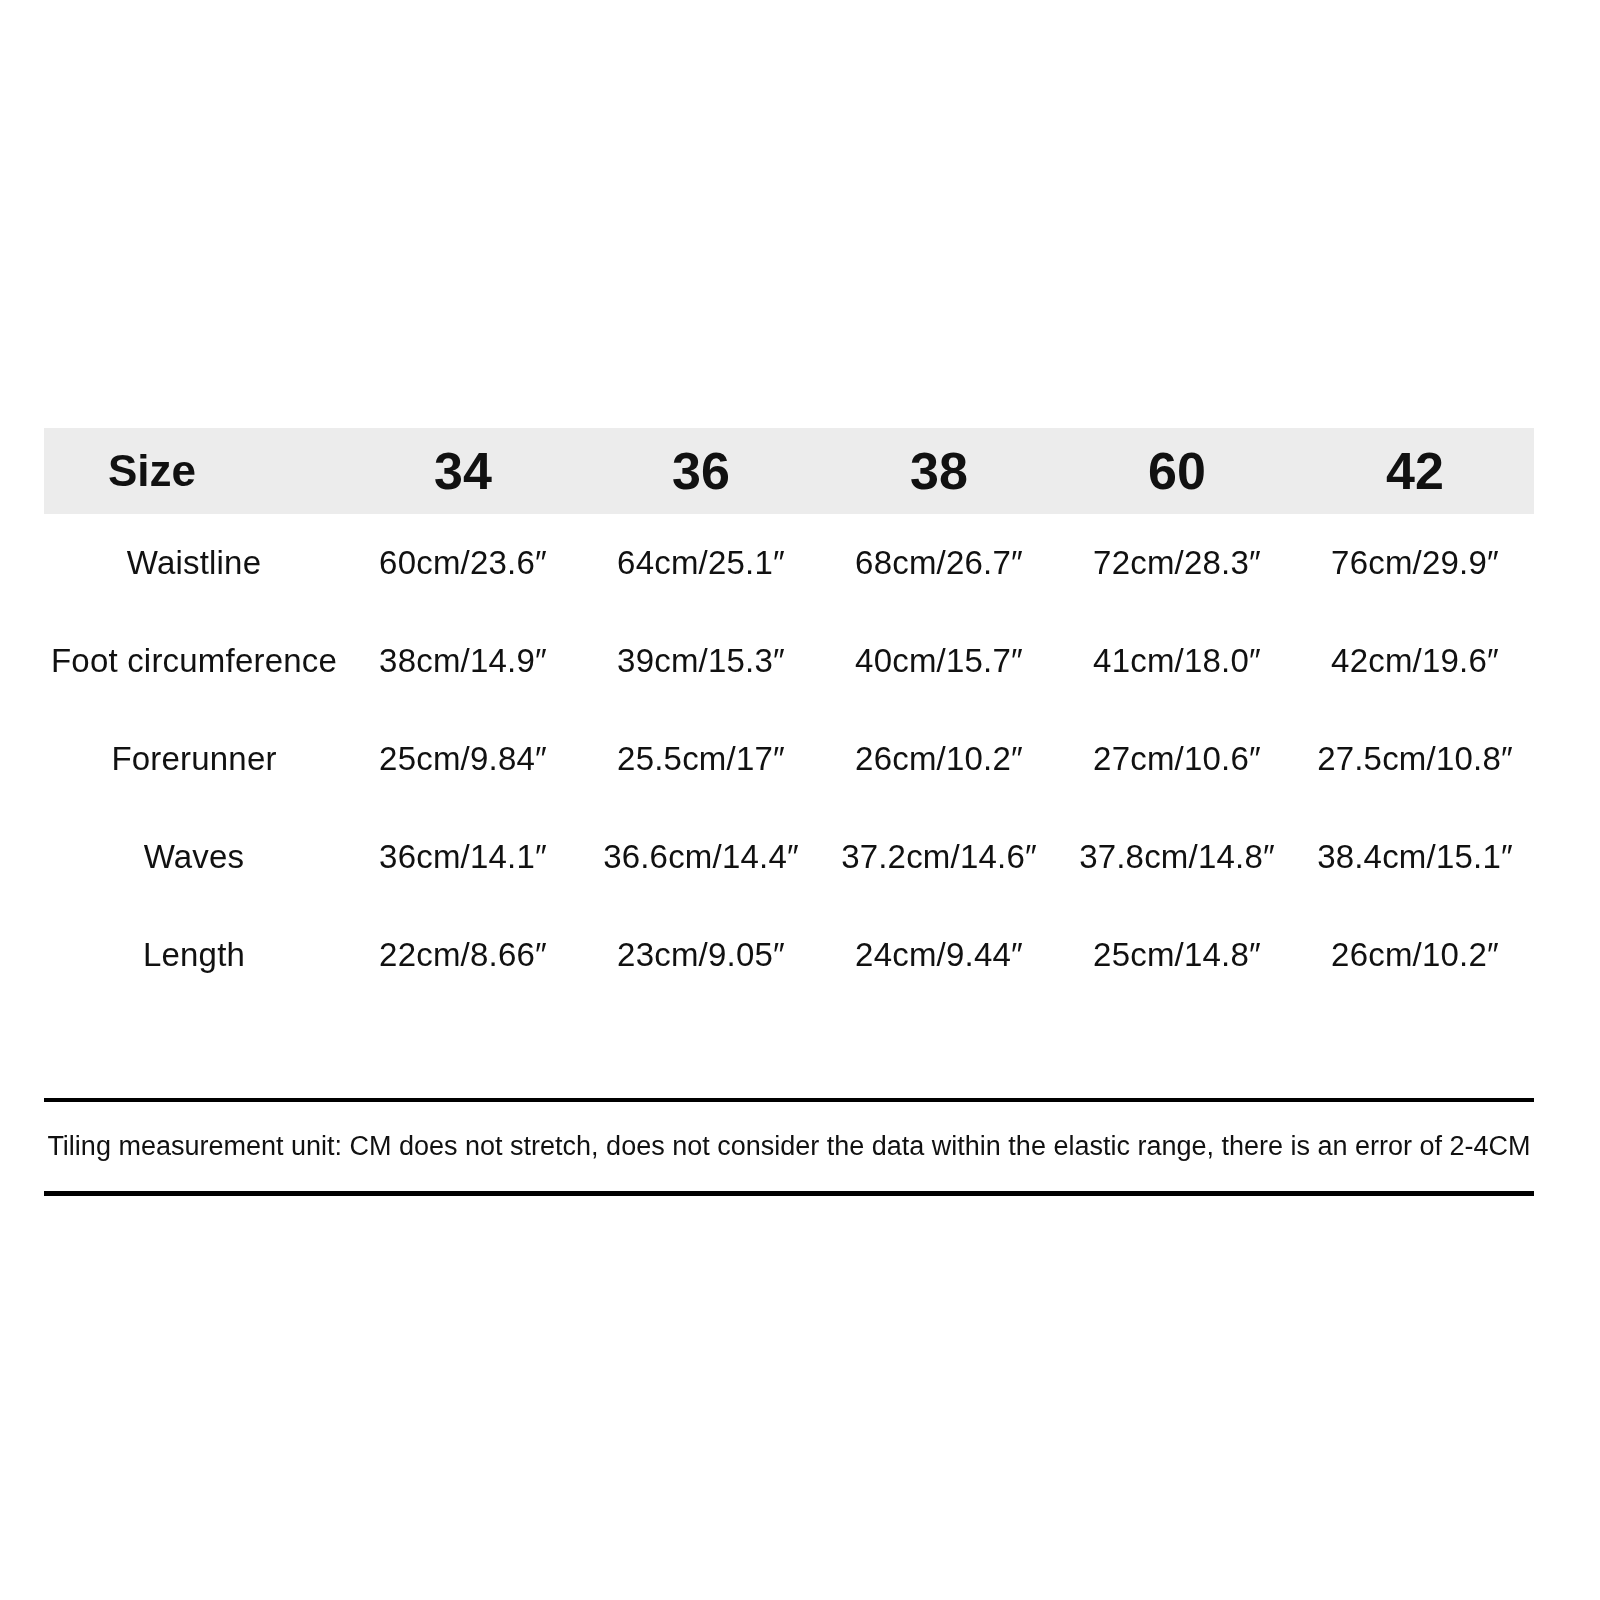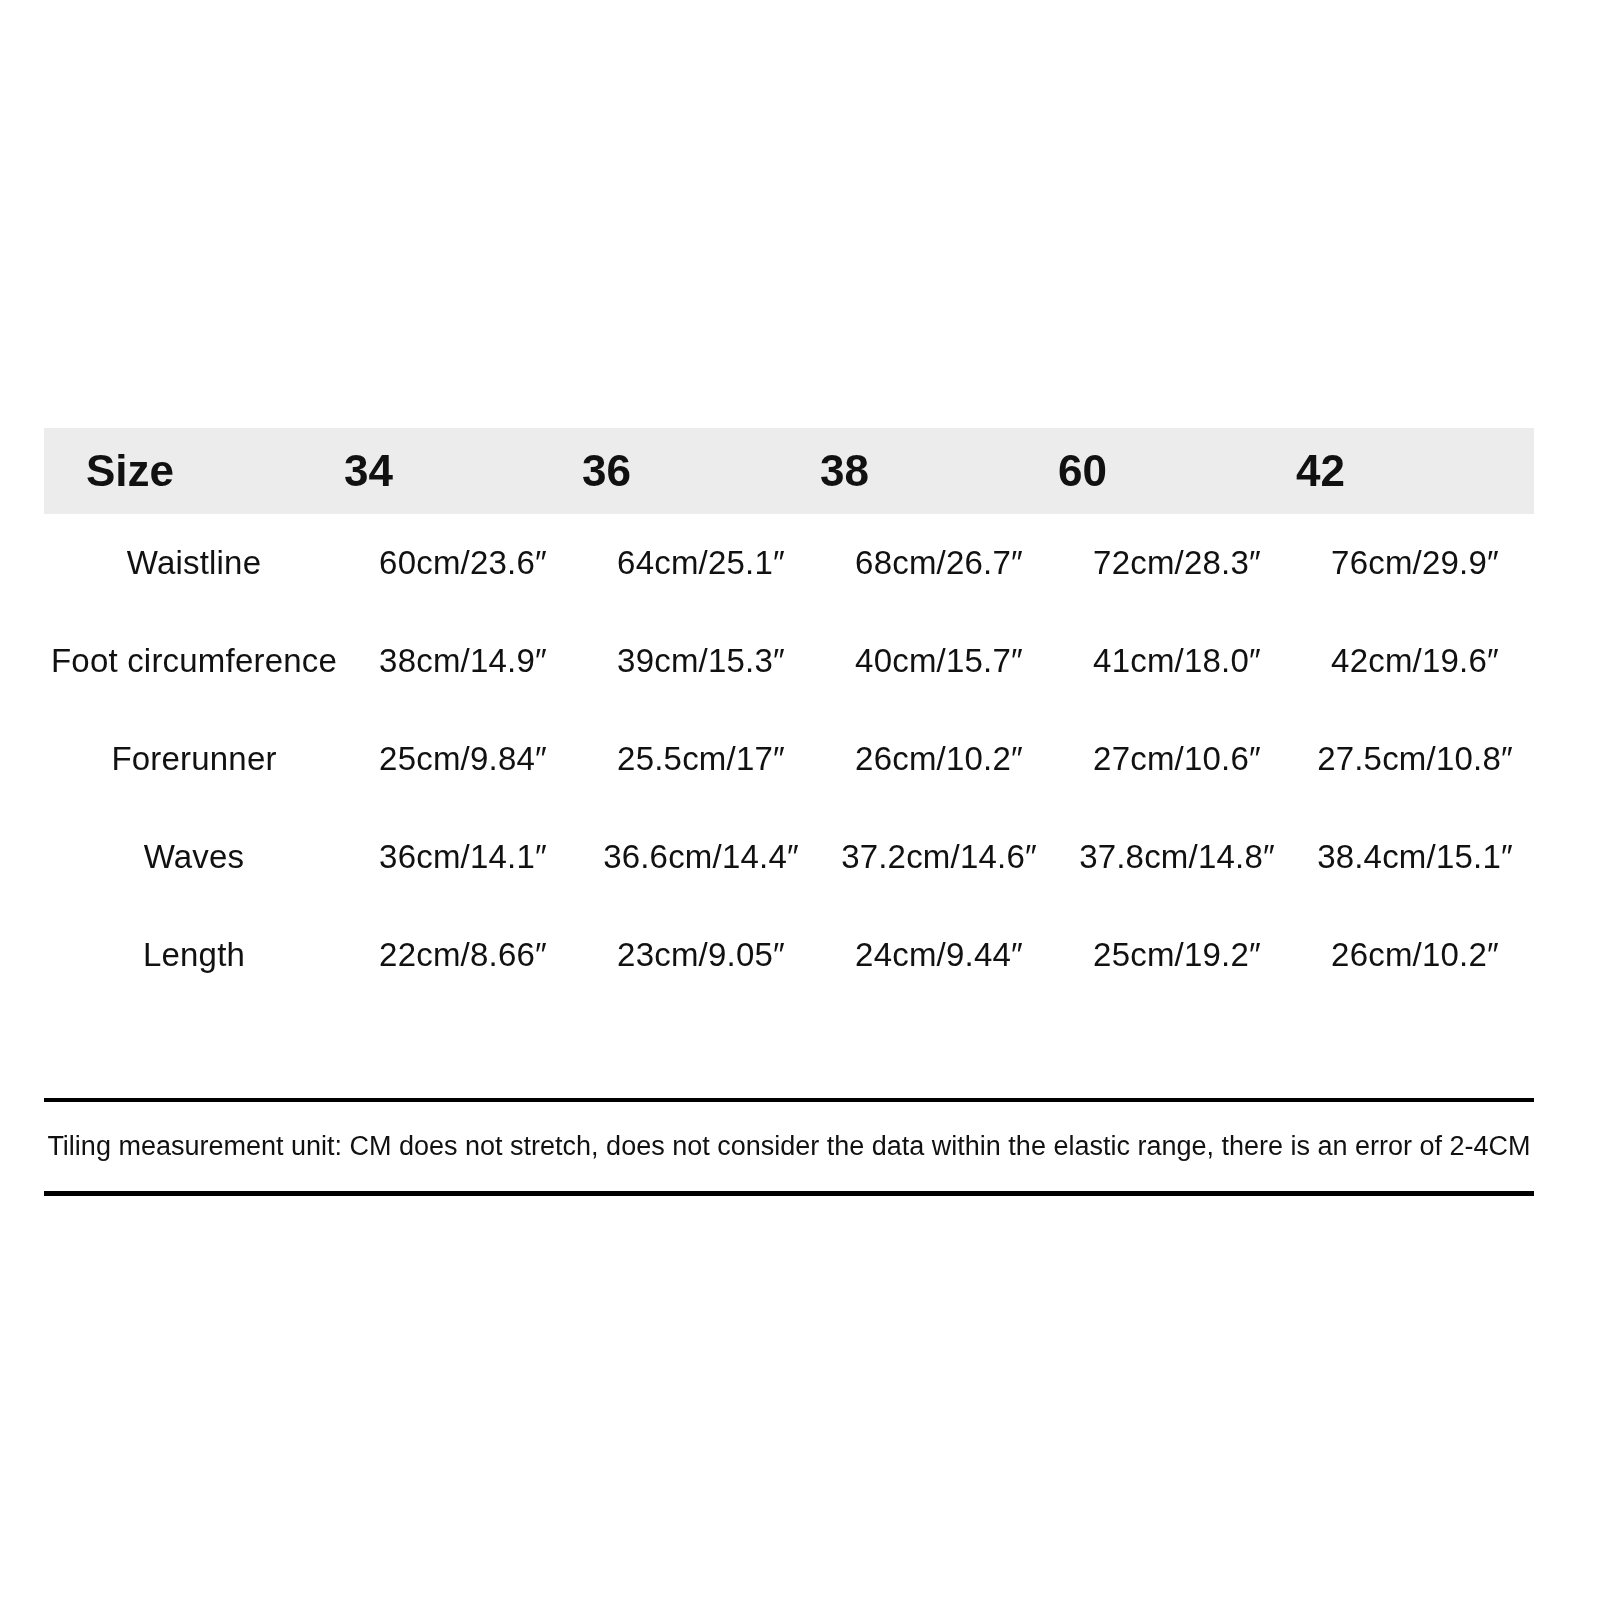--- a/index.html
+++ b/index.html
@@ -39,33 +39,33 @@
 
   table.size-table col.label-col { width: 300px; }
   table.size-table col.size-col  { width: 238px; }
 
   thead tr.header-row {
     background: #ececec;
   }
 
   thead th {
     height: 86px;
-    font-size: 44px;
+    font-size: 52px;
     font-weight: bold;
     color: #111111;
-    text-align: left;
+    text-align: center;
     vertical-align: middle;
     padding: 0;
   }
 
   thead th.size-label {
     font-size: 44px;
     font-weight: bold;
     text-align: left;
-    padding-left: 42px;
+    padding-left: 64px;
   }
 
   tbody td {
     height: 98px;
     font-size: 33px;
     text-align: center;
     vertical-align: middle;
     padding: 0;
     color: #111111;
     letter-spacing: 0.2px;
@@ -160,21 +160,21 @@
           <td>36.6cm/14.4″</td>
           <td>37.2cm/14.6″</td>
           <td>37.8cm/14.8″</td>
           <td>38.4cm/15.1″</td>
         </tr>
         <tr>
           <td class="row-label">Length</td>
           <td>22cm/8.66″</td>
           <td>23cm/9.05″</td>
           <td>24cm/9.44″</td>
-          <td>25cm/19.2″</td>
+          <td>25cm/14.8″</td>
           <td>26cm/10.2″</td>
         </tr>
       </tbody>
     </table>
   </div>
 
   <div class="rule rule-top"></div>
   <div class="footnote">Tiling measurement unit: CM does not stretch, does not consider the data within the elastic range, there is an error of 2-4CM</div>
   <div class="rule rule-bottom"></div>
 

